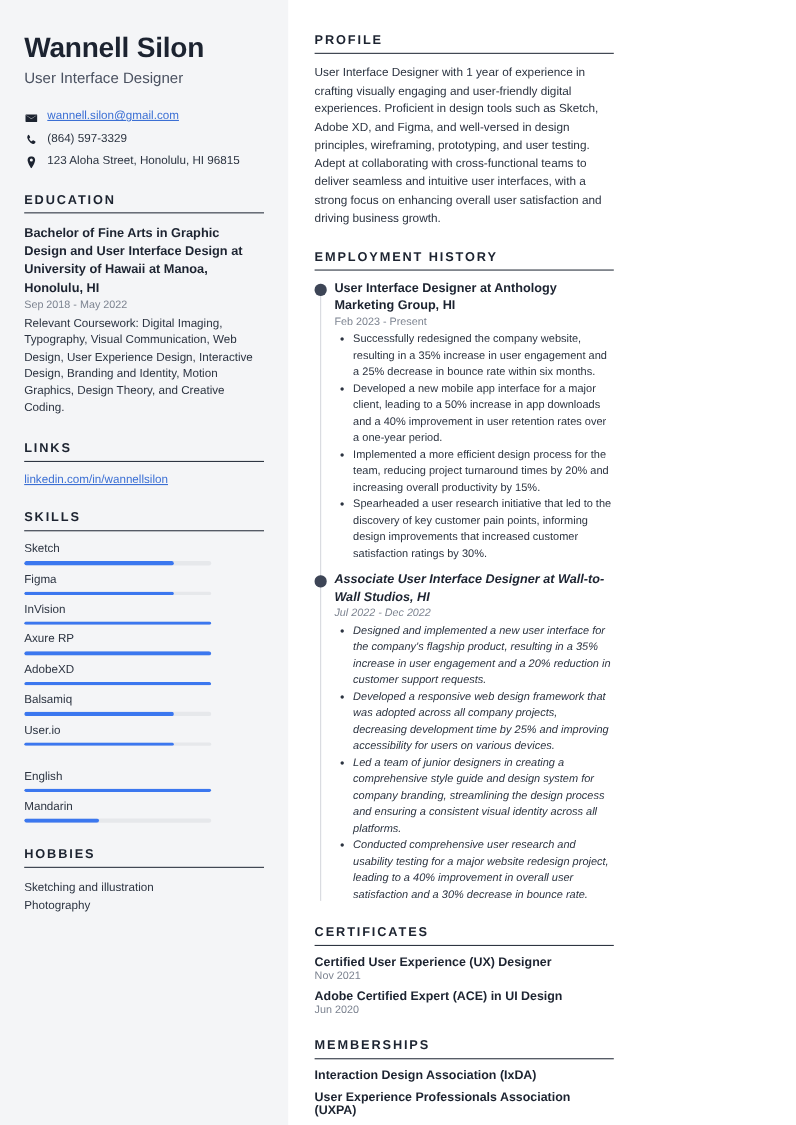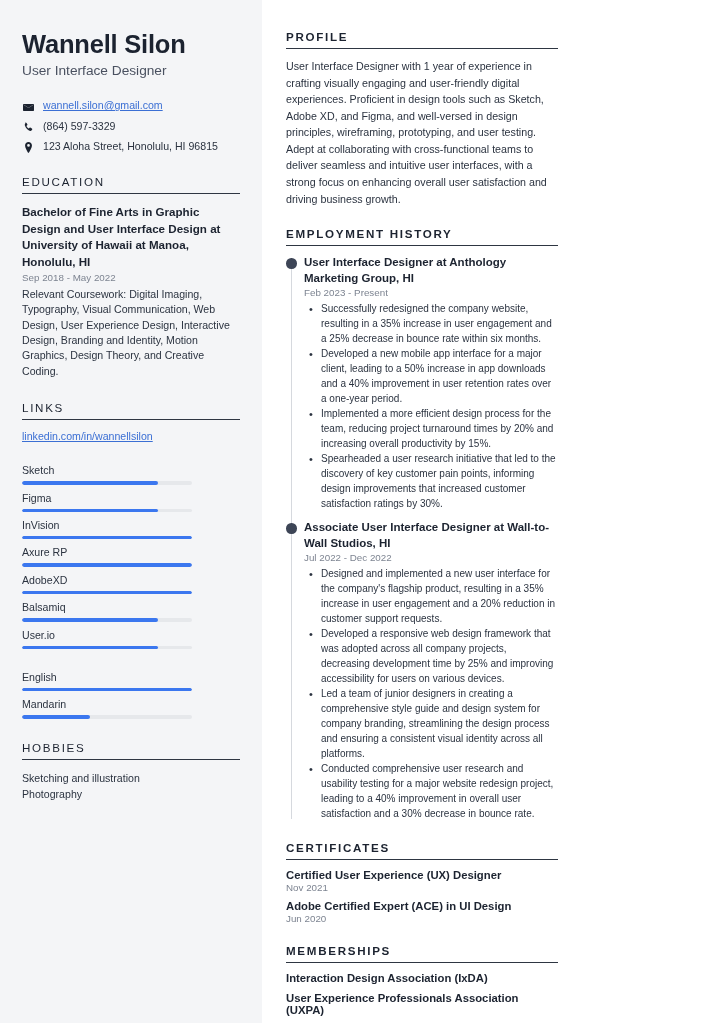--- a/index.html
+++ b/index.html
@@ -31,21 +31,21 @@
   }
   .contact-ico {
     width: 13px; flex: 0 0 13px; display: flex; align-items: center;
     justify-content: center; color: #1c2330; padding-top: 1px;
   }
   .contact-ico svg { display: block; }
   .contact-link { color: #3b6fd4; text-decoration: underline; }
 
   .side-section { margin-top: 22px; }
   .side-h {
-    font-size: 11.6px; font-weight: 400; letter-spacing: 1.7px;
+    font-size: 11.6px; font-weight: 700; letter-spacing: 1.7px;
     color: #1c2330; text-transform: uppercase;
     padding-bottom: 5px; border-bottom: 1.4px solid #2e3642;
     margin-bottom: 10px;
   }
   .edu-degree {
     font-size: 11.6px; font-weight: 700; color: #1c2330; line-height: 1.42;
   }
   .edu-date { font-size: 9.8px; color: #7d8491; margin-top: 2px; margin-bottom: 4px; }
   .edu-desc { font-size: 10.6px; color: #2b3340; line-height: 1.45; }
 
@@ -68,21 +68,21 @@
   }
   .main-section { margin-bottom: 20px; }
   .profile-text { font-size: 10.7px; color: #2b3340; line-height: 1.55; }
 
   .timeline { position: relative; padding-left: 18px; }
   .timeline:before {
     content: ""; position: absolute; left: 4.6px; top: 4px; bottom: 2px;
     width: 1.3px; background: #d6d9de;
   }
   .job { position: relative; margin-bottom: 9px; }
-  .job:last-child { margin-bottom: 0; }
+  .job:last-child { margin-bottom: 0; font-style: italic; }
   .job-dot {
     position: absolute; left: -18px; top: 3px;
     width: 10.5px; height: 10.5px; border-radius: 50%;
     background: #3d4556;
   }
   .job-head { font-size: 11.5px; font-weight: 700; color: #1c2330; line-height: 1.35; }
   .job-date { font-size: 9.8px; color: #7d8491; margin-top: 1px; }
   .job-bullets { list-style: none; margin-top: 3px; }
   .job-bullets li {
     position: relative; font-size: 10px; color: #2b3340;
@@ -143,20 +143,21 @@
       <div class="edu-date">Sep 2018 - May 2022</div>
       <div class="edu-desc">Relevant Coursework: Digital Imaging, Typography, Visual Communication, Web Design, User Experience Design, Interactive Design, Branding and Identity, Motion Graphics, Design Theory, and Creative Coding.</div>
     </section>
 
     <section class="side-section">
       <div class="side-h">LINKS</div>
       <a class="link-item" href="#">linkedin.com/in/wannellsilon</a>
     </section>
 
     <section class="side-section">
+      <div class="side-h">SKILLS</div>
       <div id="skills-list">
           <div class="skill-row">
             <div class="skill-label">Sketch</div>
             <div class="bar-track">
               <div class="bar-fill" style="width: 80%;"></div>
             </div>
           </div>
           <div class="skill-row">
             <div class="skill-label">Figma</div>
             <div class="bar-track">

